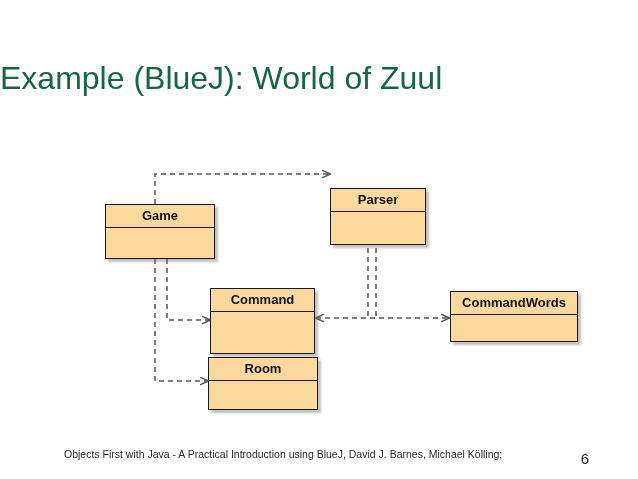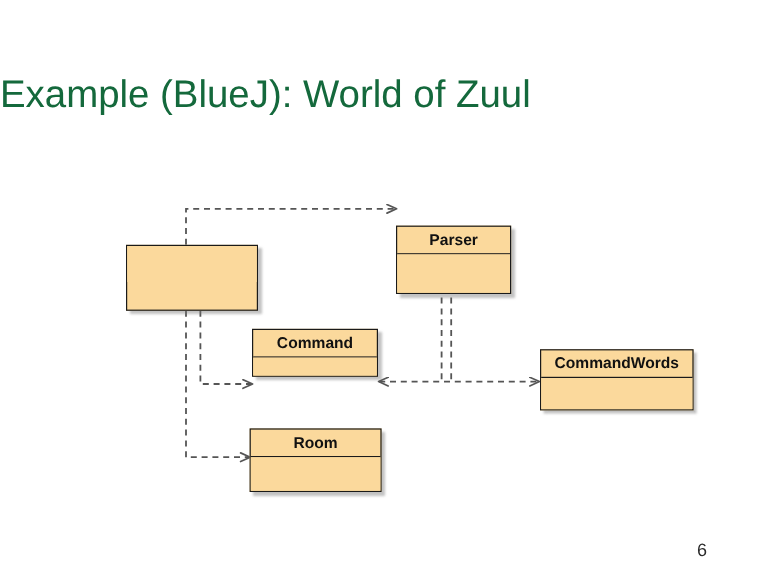--- a/index.html
+++ b/index.html
@@ -72,21 +72,21 @@
   }
   .uml-body {
     box-sizing: border-box;
     height: calc(100% - 23px);
     background: #fbd99c;
   }
 
   
   #class-parser        { left: 330px; top: 146px; width: 96px;  height: 57px; margin-top: 42px; }
   #class-game          { left: 105px; top: 204px; width: 110px; height: 55px; }
-  #class-command       { left: 210px; top: 274px; width: 105px; height: 40px; }
+  #class-command       { left: 210px; top: 288px; width: 105px; height: 66px; }
   #class-commandwords  { left: 450px; top: 291px; width: 128px; height: 51px; }
   #class-room          { left: 208px; top: 357px; width: 110px; height: 53px; }
 
   
   #footer {
     position: absolute;
     left: 64px;
     top: 447px;
     width: 480px;
     font-size: 10.5px;
@@ -144,20 +144,21 @@
         <path d="M316,318 L449,318" fill="none" stroke="#555555" stroke-width="1.5" stroke-dasharray="5,4" marker-start="url(#arrowOpenLeft)" marker-end="url(#arrowOpenRight)"></path>
       </g>
     </svg>
 
     <div class="uml-class" id="class-parser">
       <div class="uml-header">Parser</div>
       <div class="uml-body"></div>
     </div>
 
     <div class="uml-class" id="class-game">
+      <div class="uml-header">Game</div>
       <div class="uml-body"></div>
     </div>
 
     <div class="uml-class" id="class-command">
       <div class="uml-header">Command</div>
       <div class="uml-body"></div>
     </div>
 
     <div class="uml-class" id="class-room">
       <div class="uml-header">Room</div>
@@ -165,17 +166,18 @@
     </div>
 
     <div class="uml-class" id="class-commandwords">
       <div class="uml-header">CommandWords</div>
       <div class="uml-body"></div>
     </div>
 
   </div>
 
   <div id="footer">
+    <div class="line">Objects First with Java - A Practical Introduction using BlueJ, David J. Barnes, Michael Kölling;</div>
   </div>
 
   <div id="page-number">6</div>
 
 </div>
 
 </body></html>

